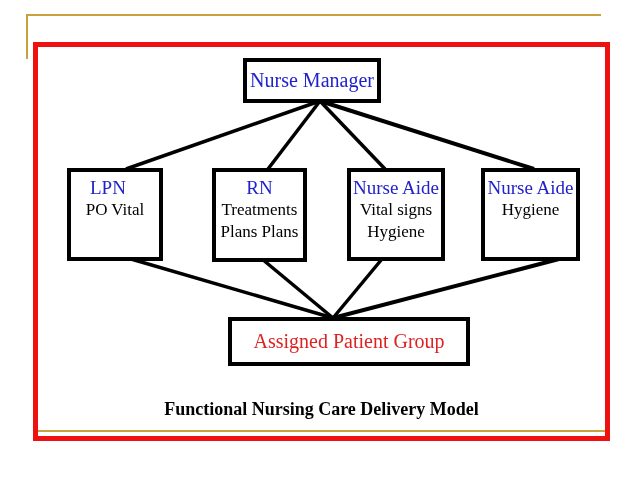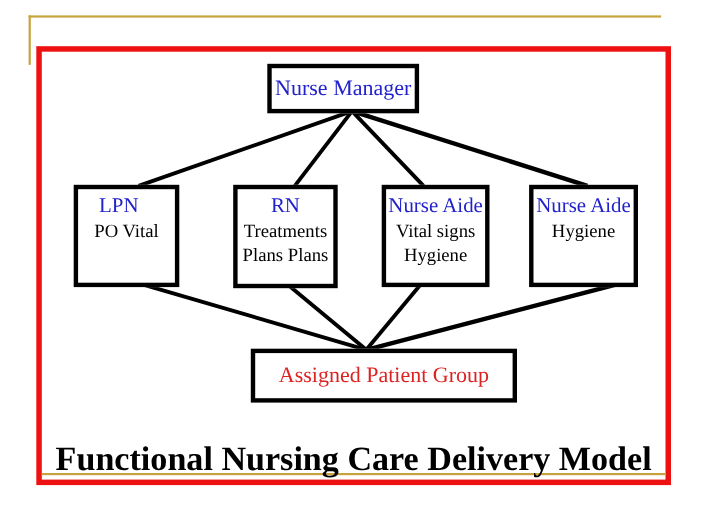--- a/index.html
+++ b/index.html
@@ -81,21 +81,21 @@
     color: #DD2222;
     white-space: nowrap;
     margin-left: 16px;
   }
   
   #slide-caption {
     position: absolute;
     left: 33px; top: 399px;
     width: 577px;
     text-align: center;
-    font-size: 31px;
+    font-size: 18px;
     font-weight: bold;
     color: #000000;
     z-index: 2;
   }
 </style>
 </head>
 <body>
 
 <div id="canvas">
 

